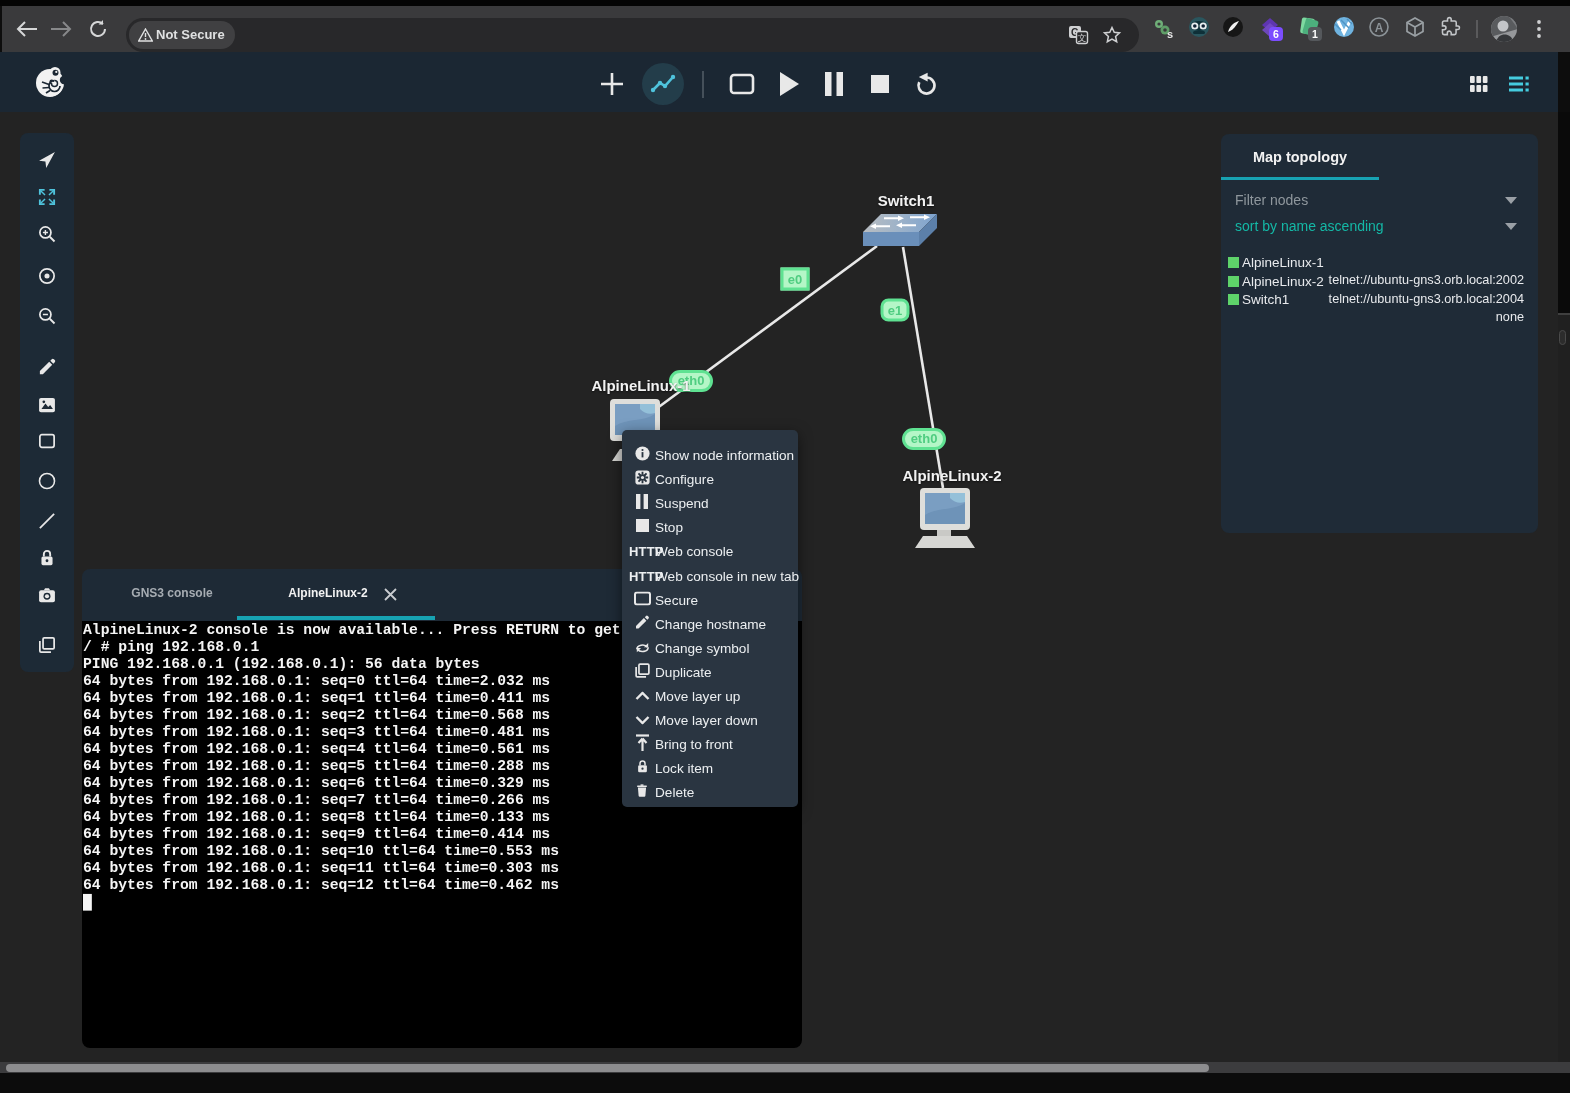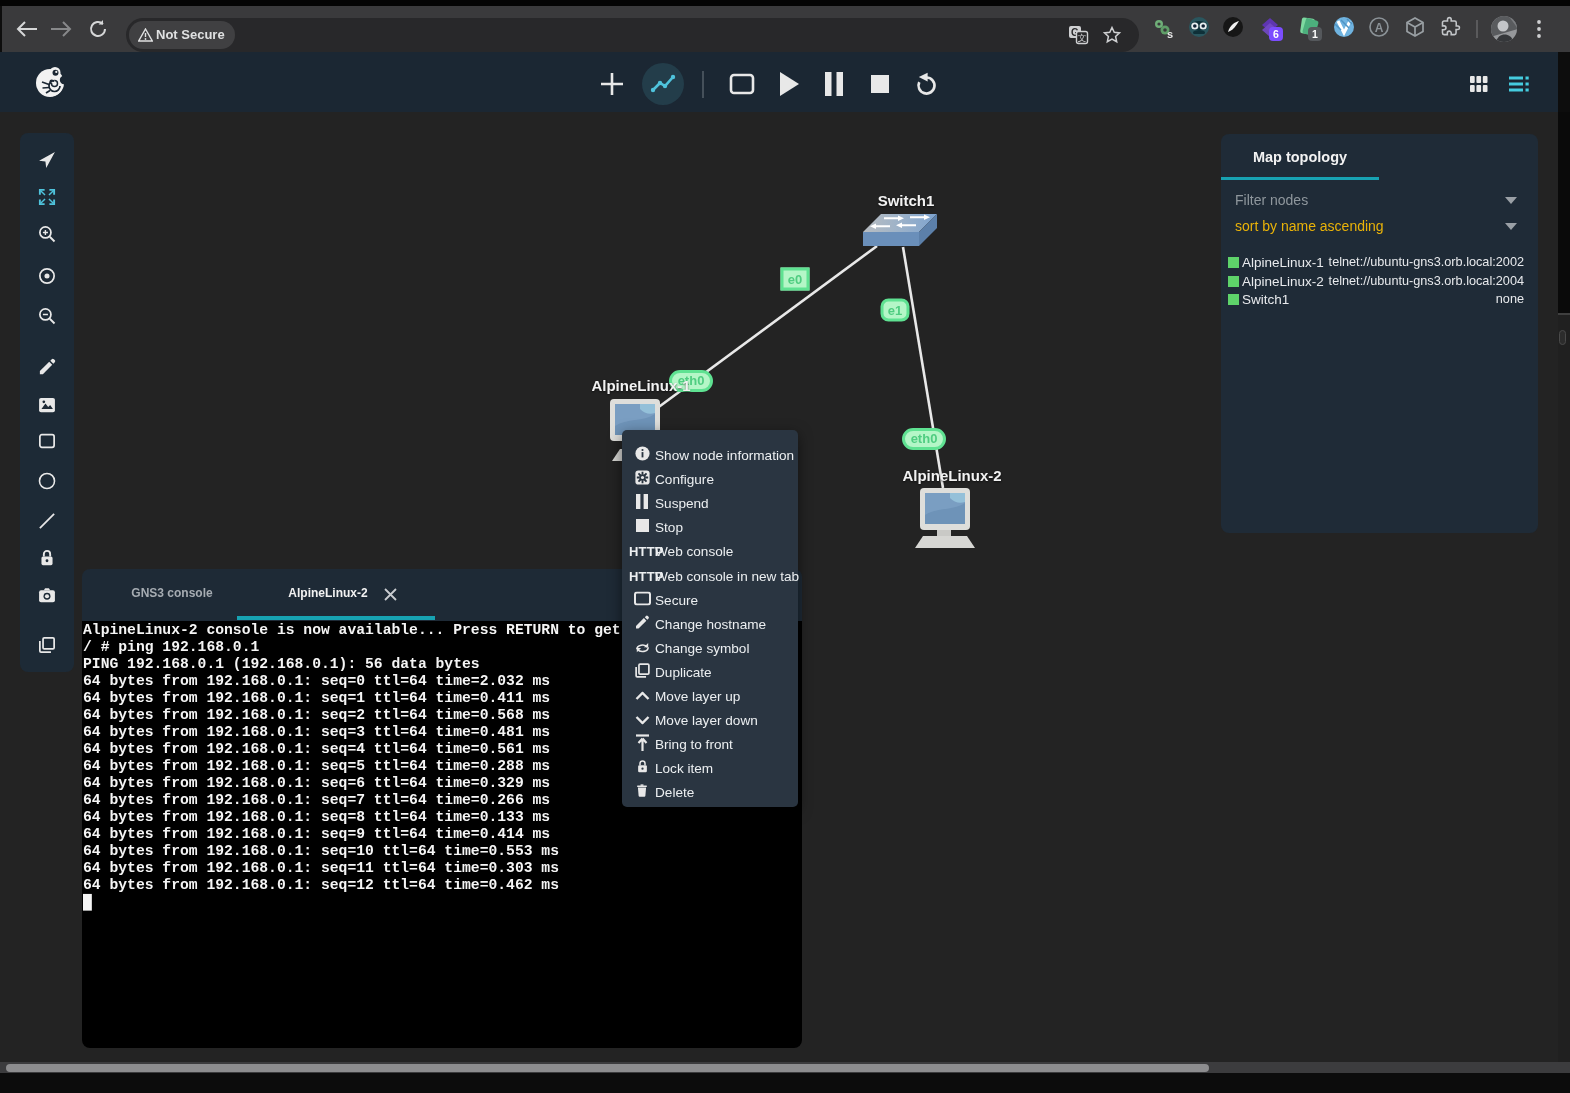--- a/index.html
+++ b/index.html
@@ -44,21 +44,21 @@
   .mi .mico { position:absolute; left:10px; top:50%; transform:translate(0,-50%); width:20px; text-align:center; }
   .mi .mtxt { position:absolute; left:33px; top:50%; transform:translateY(-50%); white-space:nowrap; }
   .httpico { font-size:13px; font-weight:700; color:#eceff1; letter-spacing:0.2px; left:7px !important; width:26px !important; }
 
   
   #rpanel { position:absolute; left:1221px; top:134px; width:317px; height:399px; background:#1f2b37; border-radius:8px; }
   #rtabline { position:absolute; left:0; top:43px; width:158px; height:3px; background:#17a2b2; }
   .rrow { position:absolute; left:0; width:317px; height:19px; font-size:13px; color:#e8eaed; }
   .gsq { position:absolute; left:7px; top:4px; width:11px; height:11px; background:#5ed36a; }
   .rname { position:absolute; left:21px; top:0; line-height:19px; font-weight:400; font-size:13.5px; }
-  .rval { position:absolute; right:14px; top:0; line-height:19px; text-align:left; font-size:12.7px; }
+  .rval { position:absolute; right:14px; top:18px; line-height:19px; text-align:left; font-size:12.7px; }
 
   
   #hsb-track { position:absolute; left:0px; top:1062px; width:1570px; height:11px; background:#3c3c3e; }
   #hsb-thumb { position:absolute; left:6px; top:1063.5px; width:1203px; height:8px; border-radius:4px; background:#8d8d8f; }
   #botblack { position:absolute; left:0; top:1073px; width:1570px; height:20px; background:#0c0c0c; }
   #rstrip { position:absolute; left:1558px; top:112px; width:12px; height:950px; background:#0a0a0a; }
   #rstrip2 { position:absolute; left:1558px; top:313px; width:12px; height:749px; background:#202020; border-top:2px solid #3f3f3f; }
   #rhandle { position:absolute; left:1559px; top:330px; width:7px; height:15px; border:1.5px solid #4a4a4a; border-radius:3.5px; background:#2c2c2c; }
 </style>
 </head>
@@ -506,21 +506,21 @@
       </div>
   </div>
 
   <div id="rpanel">
     <div style="position:absolute;left:0;top:0;width:158px;height:44px;text-align:center;line-height:46px;color:#f2f2f2;font-size:14.5px;font-weight:700">Map topology</div>
     <div id="rtabline"></div>
     <div style="position:absolute;left:14px;top:58px;color:#8f979d;font-size:14px">Filter nodes</div>
     <svg style="position:absolute;left:284px;top:63px" width="12" height="7" viewBox="0 0 12 7">
         <path d="M0 0 H12 L6 7 Z" fill="#9aa0a6"></path>
       </svg>
-    <div style="position:absolute;left:14px;top:84px;color:#eab308;font-size:14px">sort by name ascending</div>
+    <div style="position:absolute;left:14px;top:84px;color:#14b8a6;font-size:14px">sort by name ascending</div>
     <svg style="position:absolute;left:284px;top:89px" width="12" height="7" viewBox="0 0 12 7">
         <path d="M0 0 H12 L6 7 Z" fill="#9aa0a6"></path>
       </svg>
     <div class="rrow" style="top:119px">
         <span class="gsq"></span>
         <span class="rname">AlpineLinux-1</span>
         <span class="rval">telnet://ubuntu-gns3.orb.local:2002</span>
       </div>
     <div class="rrow" style="top:138px">
         <span class="gsq"></span>

